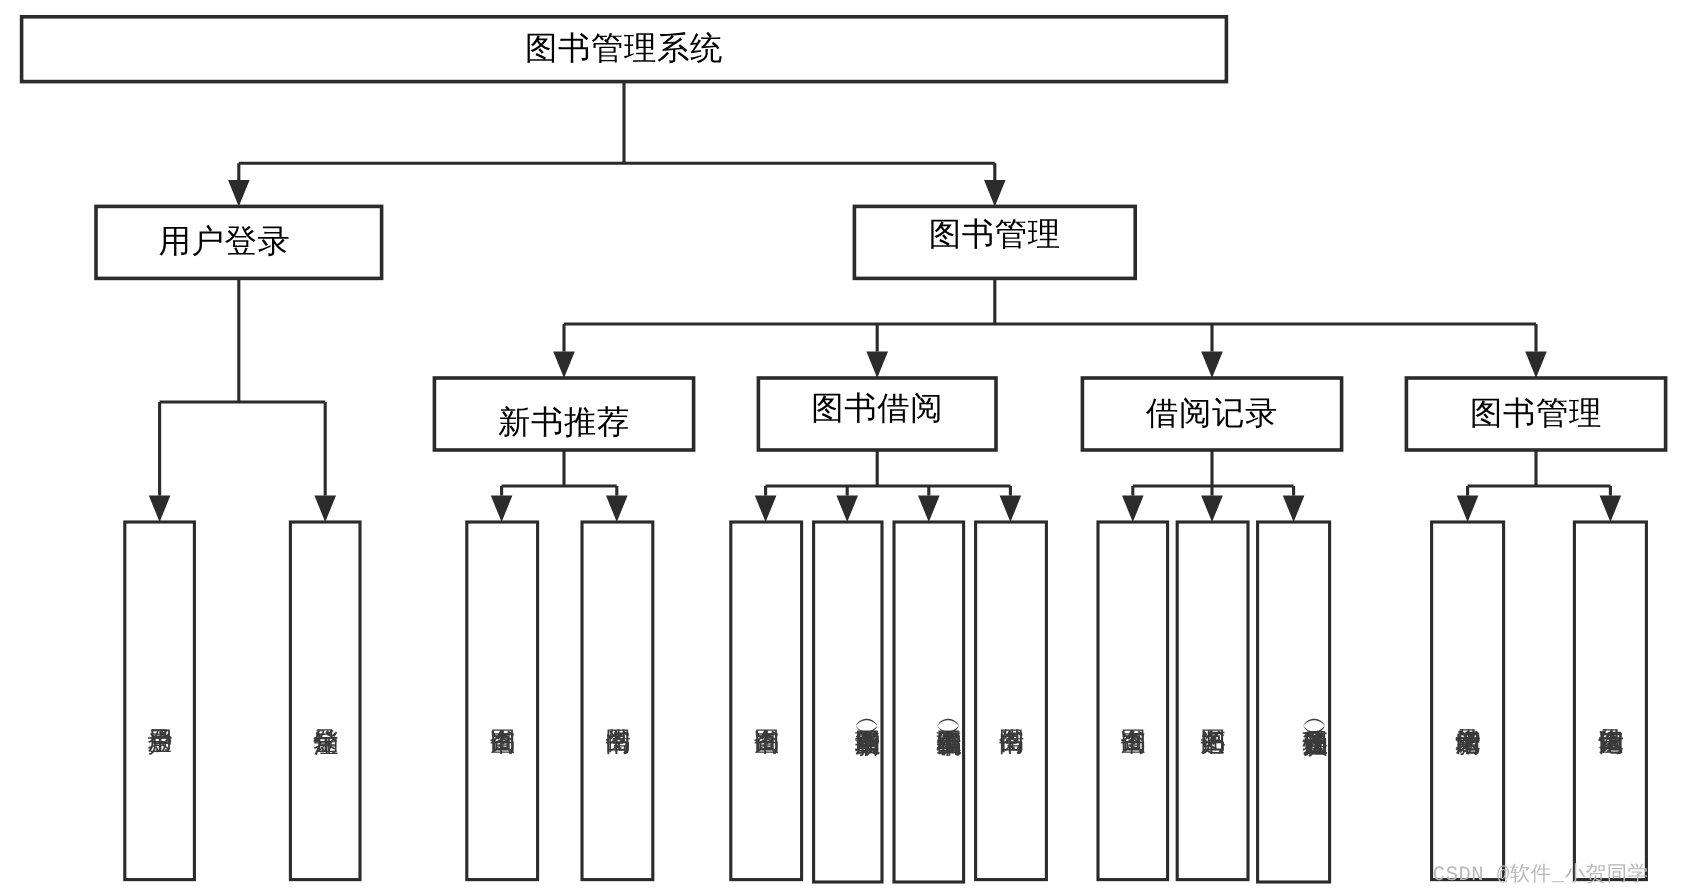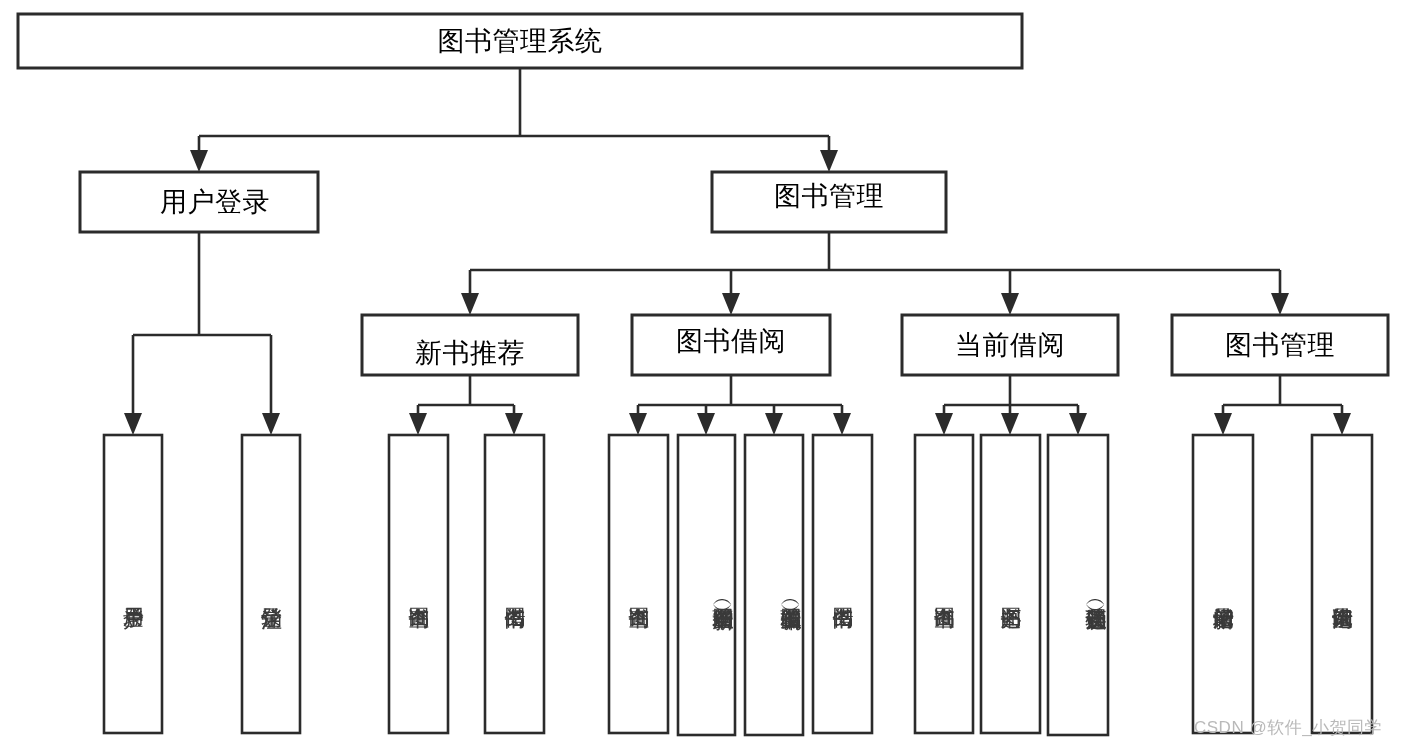--- a/index.html
+++ b/index.html
@@ -74,21 +74,21 @@
   }
   .node-label-v.centered {
     align-items: center;
   }
   .watermark {
     position: absolute;
     color: #b9b9b9;
     font-size: 17px;
     letter-spacing: 0.5px;
     white-space: nowrap;
-    font-family: Liberation Sans, sans-serif;
+    font-family: Liberation Mono, monospace;
     pointer-events: none;
   }
 </style>
 </head>
 <body>
 
 <div id="diagram-root">
 
   <svg id="tree-svg" viewBox="0 0 1405 747">
     <g id="connectors-layer">
@@ -164,25 +164,25 @@
         <rect x="915" y="435" width="58" height="298" class="node-box thin"></rect>
         <rect x="981" y="435" width="59" height="298" class="node-box thin"></rect>
         <rect x="1048" y="435" width="60" height="300" class="node-box thin"></rect>
         <rect x="1193" y="435" width="60" height="298" class="node-box thin"></rect>
         <rect x="1312" y="435" width="60" height="298" class="node-box thin"></rect>
       </g>
   </svg>
 
   <div id="labels-layer">
       <div class="node-label-h" style="left: 18px; top: 14px; width: 1004px; height: 54px;">图书管理系统</div>
-      <div class="node-label-h" style="left: 96px; top: 172px; width: 238px; height: 60px;">用户登录</div>
+      <div class="node-label-h" style="left: 68px; top: 172px; width: 238px; height: 60px;">用户登录</div>
       <div class="node-label-h" style="left: 712px; top: 172px; width: 234px; height: 47px;">图书管理</div>
       <div class="node-label-h" style="left: 362px; top: 315px; width: 216px; height: 76px;">新书推荐</div>
       <div class="node-label-h" style="left: 632px; top: 315px; width: 198px; height: 52px;">图书借阅</div>
-      <div class="node-label-h" style="left: 902px; top: 315px; width: 216px; height: 60px;">当前借阅</div>
+      <div class="node-label-h" style="left: 902px; top: 315px; width: 216px; height: 60px;">借阅记录</div>
       <div class="node-label-h" style="left: 1172px; top: 315px; width: 216px; height: 60px;">图书管理</div>
       <div class="node-label-v centered" style="left: 104px; top: 435px; width: 58px; height: 298px; padding-top: 14px; box-sizing: border-box;">用户登录</div>
       <div class="node-label-v centered" style="left: 242px; top: 435px; width: 58px; height: 298px; padding-top: 14px; box-sizing: border-box;">注销登录</div>
       <div class="node-label-v centered" style="left: 389px; top: 435px; width: 59px; height: 298px; padding-top: 14px; box-sizing: border-box;">查询图书</div>
       <div class="node-label-v centered" style="left: 485px; top: 435px; width: 59px; height: 298px; padding-top: 14px; box-sizing: border-box;">借阅图书</div>
       <div class="node-label-v centered" style="left: 609px; top: 435px; width: 59px; height: 298px; padding-top: 14px; box-sizing: border-box;">查询图书</div>
       <div class="node-label-v" style="left: 678px; top: 435px; width: 57px; height: 300px; padding-top: 14px; box-sizing: border-box;">新增图书（管理员）</div>
       <div class="node-label-v" style="left: 745px; top: 435px; width: 58px; height: 300px; padding-top: 14px; box-sizing: border-box;">编辑图书（管理员）</div>
       <div class="node-label-v centered" style="left: 813px; top: 435px; width: 59px; height: 298px; padding-top: 14px; box-sizing: border-box;">借阅图书</div>
       <div class="node-label-v centered" style="left: 915px; top: 435px; width: 58px; height: 298px; padding-top: 14px; box-sizing: border-box;">查询图书</div>

